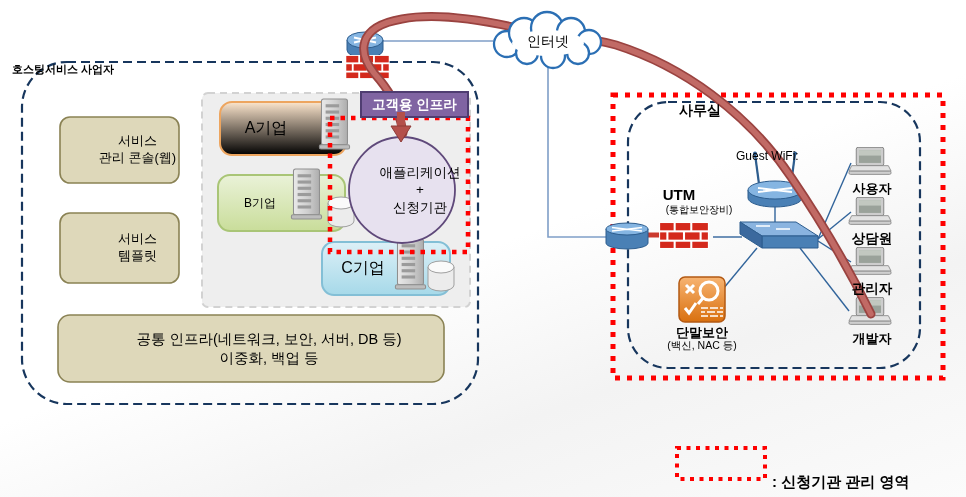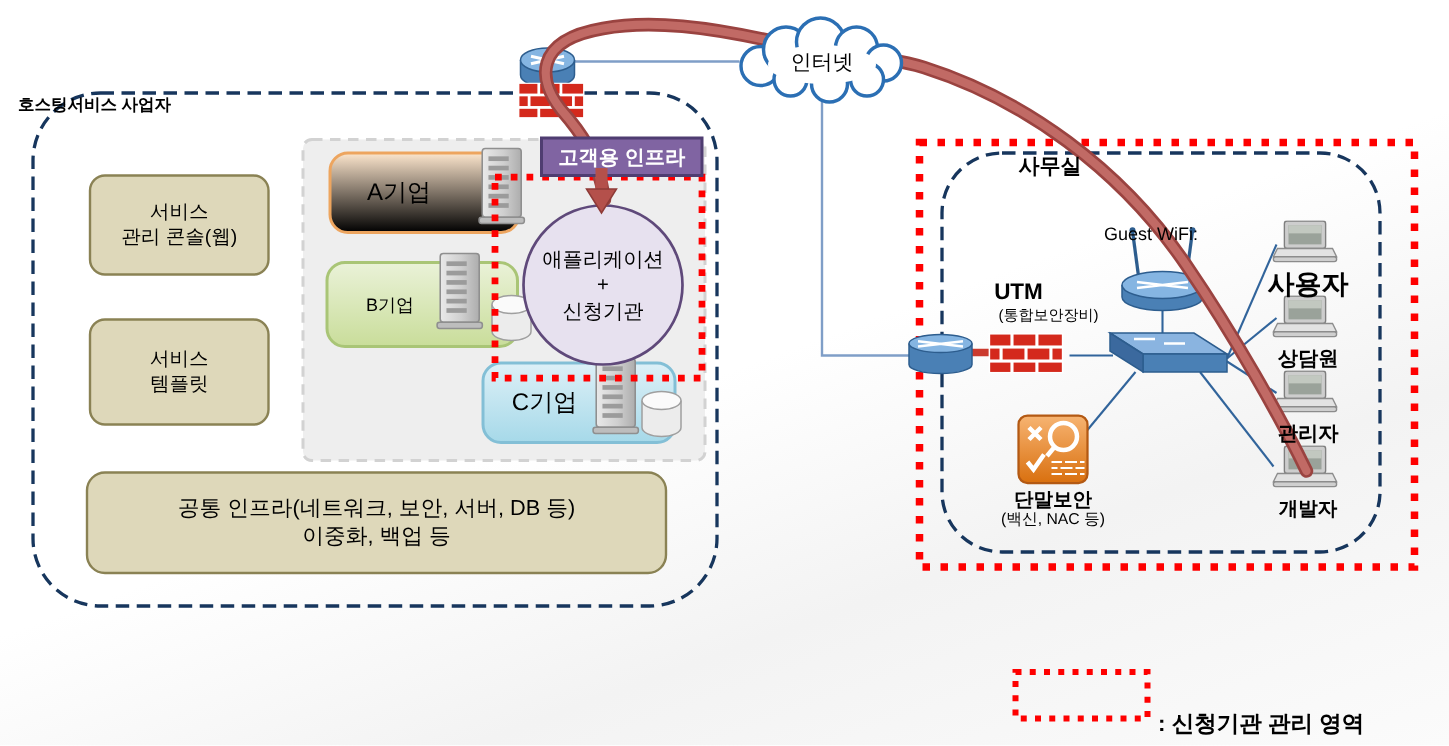--- a/index.html
+++ b/index.html
@@ -3,21 +3,21 @@
 <meta charset="utf-8">
 <style>
   html,body{margin:0;padding:0;background:#fff;}
   #stage{
     position:relative;width:966px;height:497px;overflow:hidden;
     font-family:"Liberation Sans","DejaVu Sans",sans-serif;color:#000;
     background:linear-gradient(160deg,#ffffff 50%,#f3f3f3 72%,#fbfbfb 100%);
   }
   .abs{position:absolute;}
   .ctr{display:flex;align-items:center;justify-content:center;text-align:center;}
-  .pre{white-space:pre-line;line-height:1.3;}
+  .pre{white-space:pre-line;line-height:1.3;margin-left:18px;}
   .bold{font-weight:bold;}
   svg{display:block;}
 </style>
 </head>
 <body>
 
 <div id="stage">
 
   <svg class="abs" style="left:0;top:0;" width="966" height="497" viewBox="0 0 966 497">
     <defs>
@@ -232,19 +232,19 @@
   <div class="abs bold" style="left:667px;top:102px;width:70px;height:20px;font-size:14px;margin-left:12px;">사무실</div>
 
   <div class="abs" style="left:736px;top:149px;width:110px;height:16px;font-size:12px;">Guest WiFi:</div>
 
   <div class="abs ctr bold" style="left:649px;top:186px;width:60px;height:17px;font-size:15px;">UTM</div>
   <div class="abs ctr" style="left:638px;top:203px;width:82px;height:13px;font-size:10px;margin-left:20px;">(통합보안장비)</div>
 
   <div class="abs ctr bold" style="left:662px;top:324px;width:80px;height:17px;font-size:13px;">단말보안</div>
   <div class="abs ctr" style="left:654px;top:339px;width:96px;height:14px;font-size:10.5px;">(백신, NAC 등)</div>
 
-  <div class="abs ctr bold" style="left:841px;top:180px;width:62px;height:17px;font-size:18px;">사용자</div>
+  <div class="abs ctr bold" style="left:841px;top:180px;width:62px;height:17px;font-size:13px;">사용자</div>
   <div class="abs ctr bold" style="left:841px;top:230px;width:62px;height:17px;font-size:13.5px;">상담원</div>
   <div class="abs ctr bold" style="left:841px;top:280px;width:62px;height:17px;font-size:13.5px;">관리자</div>
   <div class="abs ctr bold" style="left:841px;top:330px;width:62px;height:17px;font-size:13px;">개발자</div>
 
   <div class="abs bold" style="left:772px;top:453px;width:190px;height:22px;font-size:15px;margin-top:20px;">: 신청기관 관리 영역</div>
 </div>
 
 </body></html>

